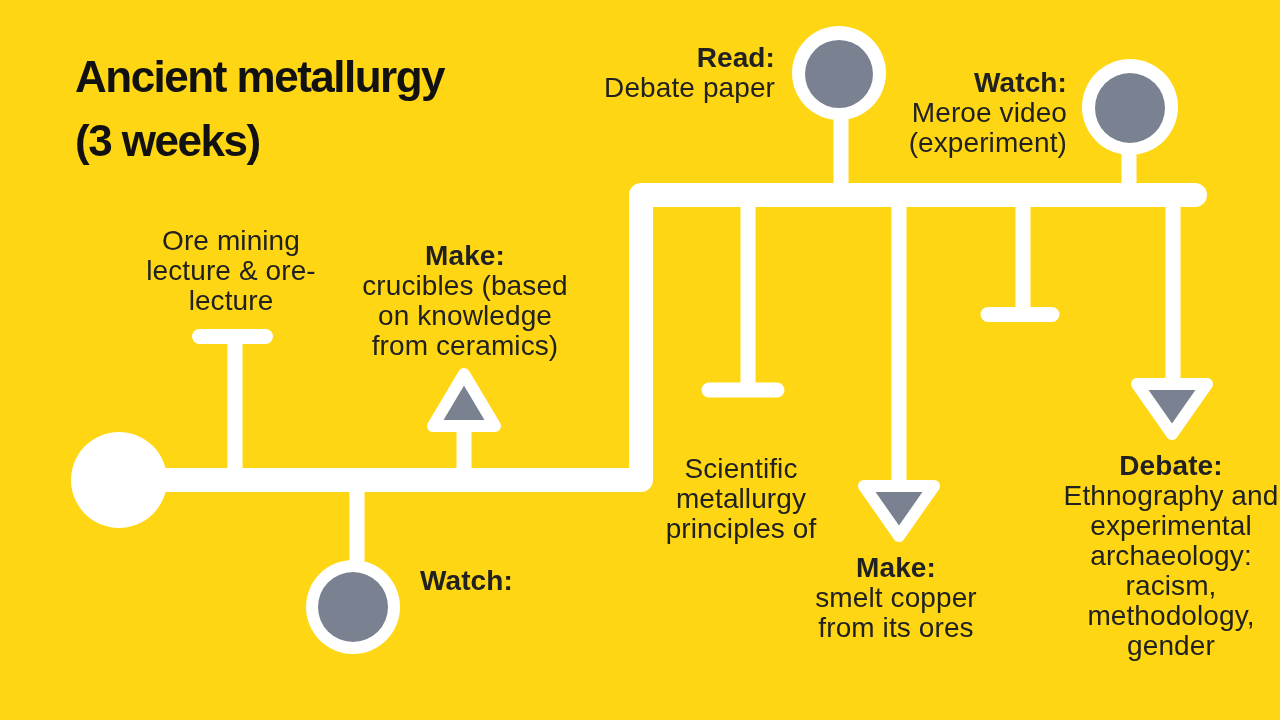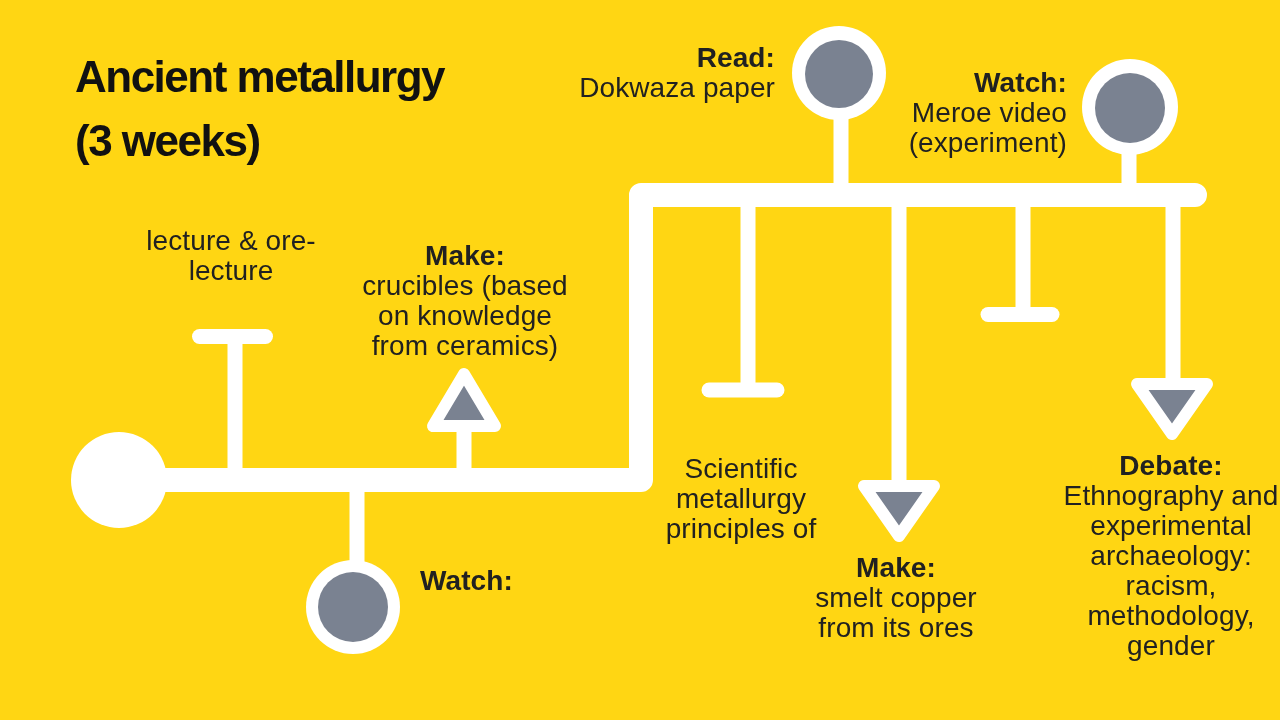--- a/index.html
+++ b/index.html
@@ -79,38 +79,39 @@
     <path d="M 864 486 H 934 L 899 536 Z" fill="#7A8291" stroke="#FFFFFF" stroke-width="12" stroke-linejoin="round"></path>
     <path d="M 1137 384 H 1207 L 1172 434 Z" fill="#7A8291" stroke="#FFFFFF" stroke-width="12" stroke-linejoin="round"></path>
   </svg>
 
   <div class="title">
     <span class="ln">Ancient metallurgy</span>
     <span class="ln">(3 weeks)</span>
   </div>
 
   <div class="label center" style="left:121px; top:226px; width:220px;">
+    <span class="ln">Ore mining</span>
     <span class="ln">lecture &amp; ore-</span>
     <span class="ln">lecture</span>
   </div>
 
   <div class="label center" style="left:335px; top:241px; width:260px;">
     <span class="ln hd">Make:</span>
     <span class="ln">crucibles (based</span>
     <span class="ln">on knowledge</span>
     <span class="ln">from ceramics)</span>
   </div>
 
   <div class="label left" style="left:420px; top:566px; width:260px;">
     <span class="ln hd">Watch:</span>
   </div>
 
   <div class="label right" style="left:515px; top:43px; width:260px;">
     <span class="ln hd">Read:</span>
-    <span class="ln">Dokwaza paper</span>
+    <span class="ln">Debate paper</span>
   </div>
 
   <div class="label right" style="left:807px; top:68px; width:260px;">
     <span class="ln hd">Watch:</span>
     <span class="ln">Meroe video</span>
     <span class="ln">(experiment)</span>
   </div>
 
   <div class="label center" style="left:611px; top:414px; width:260px;margin-top:40px;">
     <span class="ln">Scientific</span>

